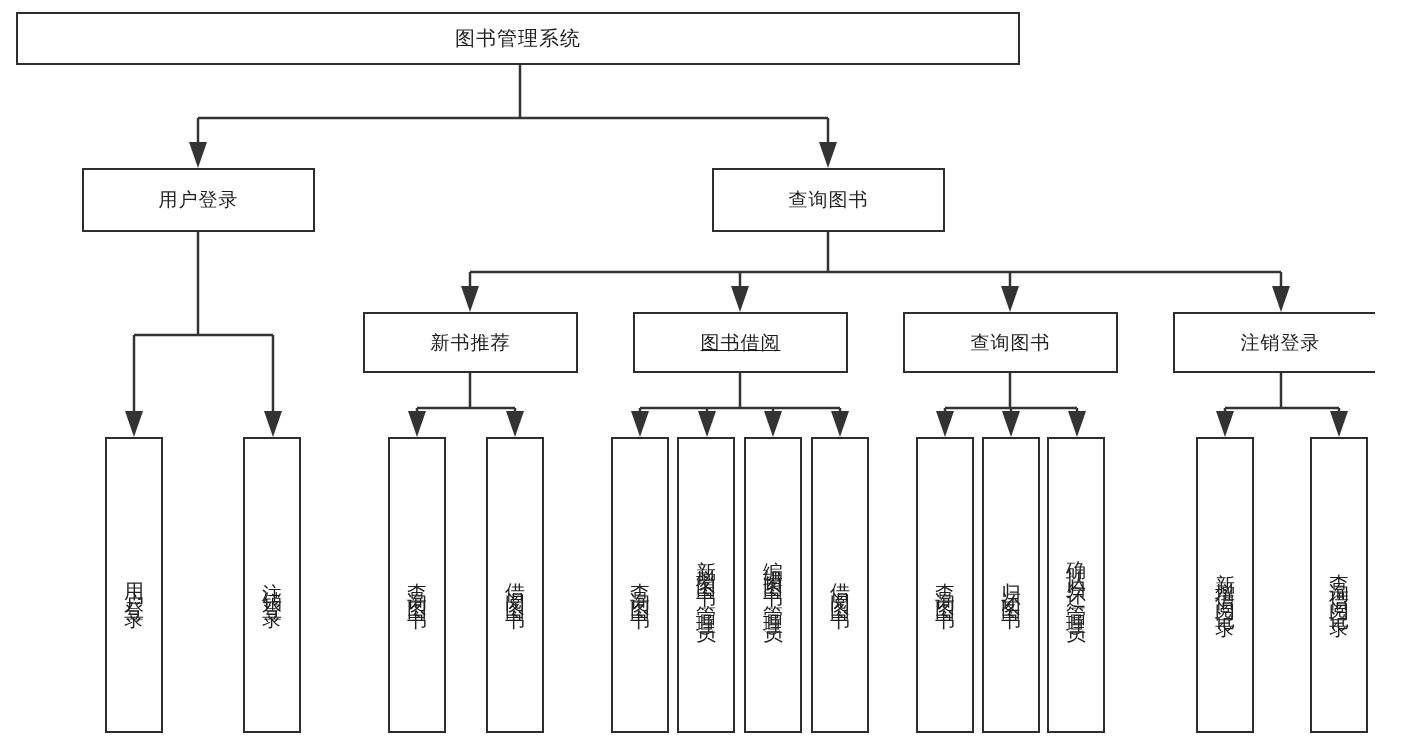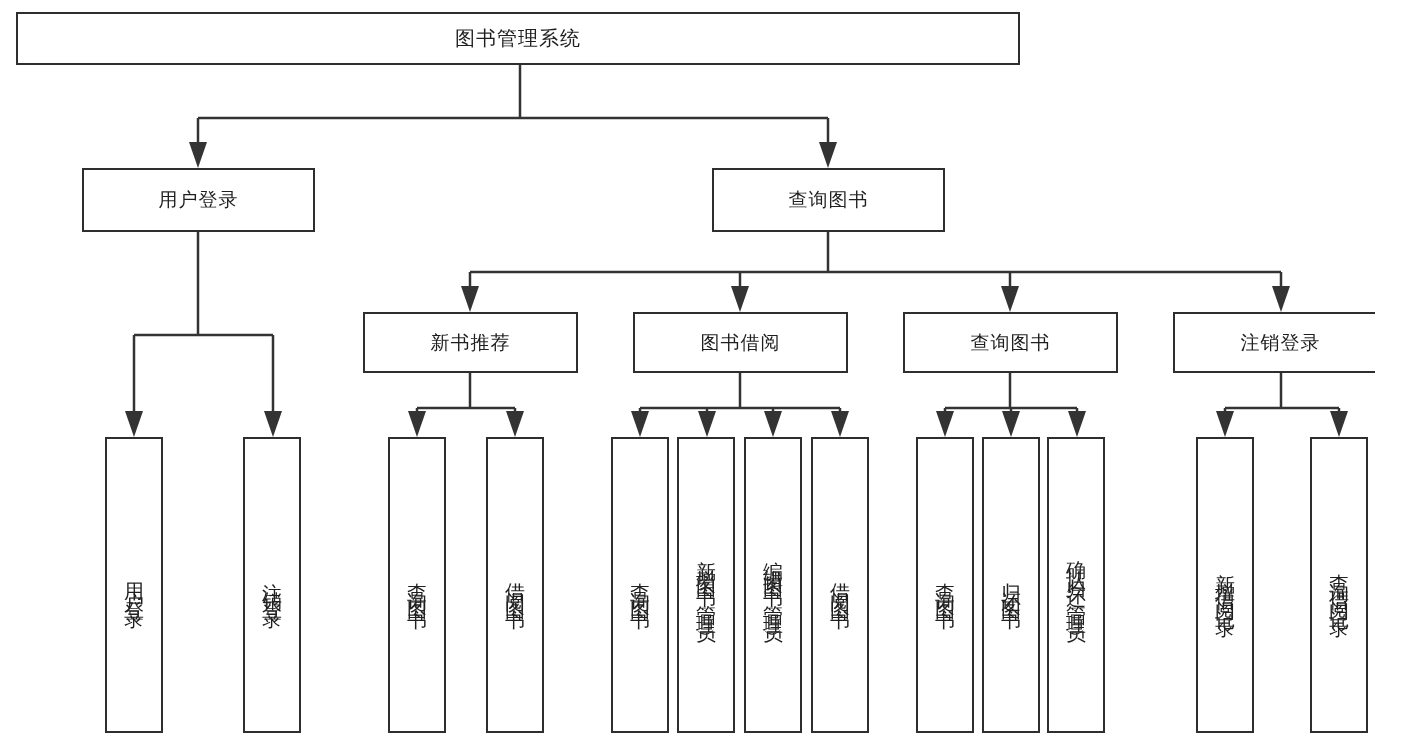--- a/index.html
+++ b/index.html
@@ -47,21 +47,21 @@
   }
   .h-node {
     font-size: 19px;
     letter-spacing: 1px;
   }
   .n-root  { left: 16px;  top: 12px;  width: 1004px; height: 53px; font-size: 20px; }
   .n-l2a   { left: 82px;  top: 168px; width: 233px;  height: 64px; }
   .n-l2b   { left: 712px; top: 168px; width: 233px;  height: 64px; }
   .l3      { top: 312px; width: 215px; height: 61px; align-items: center; }
   .n-l3a   { left: 363px;  }
-  .n-l3b   { left: 633px;  }
+  .n-l3b   { left: 633px; text-decoration: underline;  }
   .n-l3c   { left: 903px;  }
   .n-l3d   { left: 1173px; }
   .leaf {
     top: 437px;
     width: 58px;
     height: 296px;
   }
   .leaf .vtext {
     writing-mode: vertical-rl;
     text-orientation: mixed;

